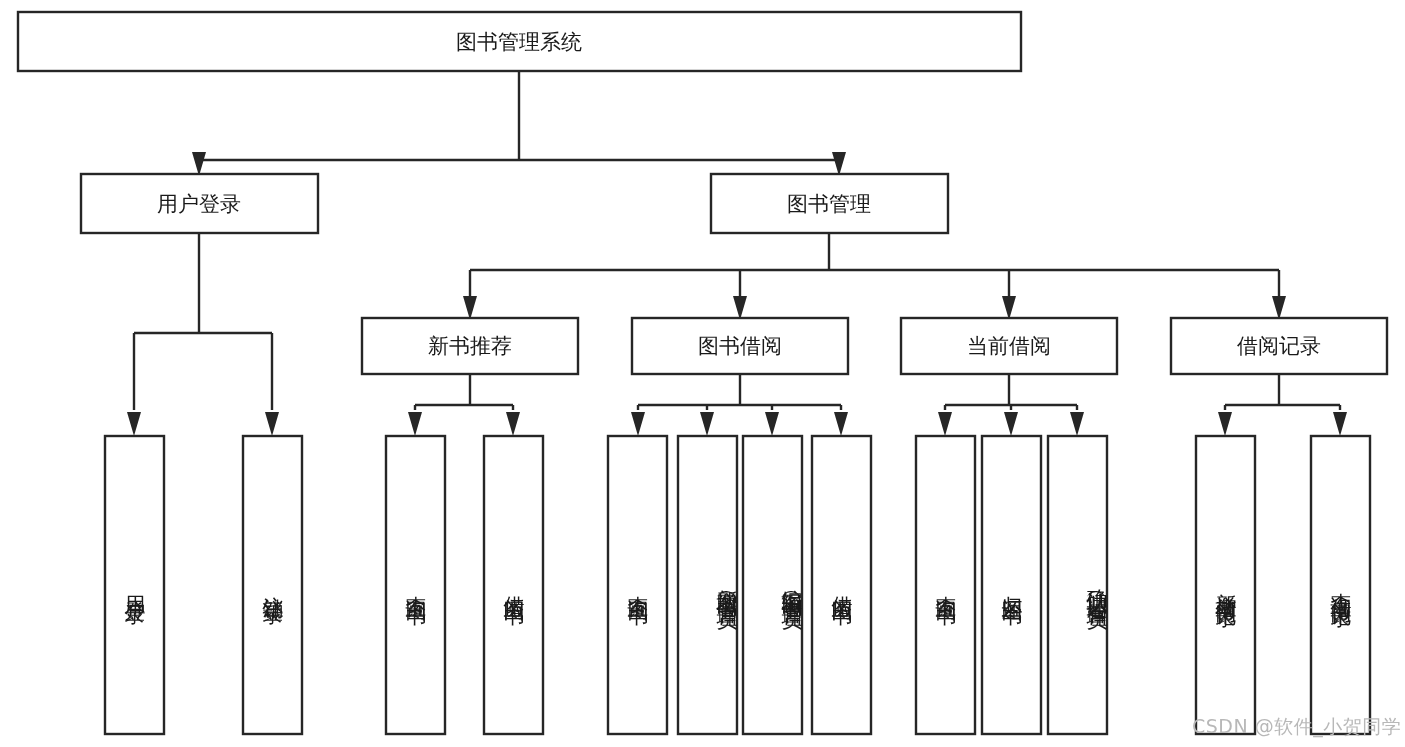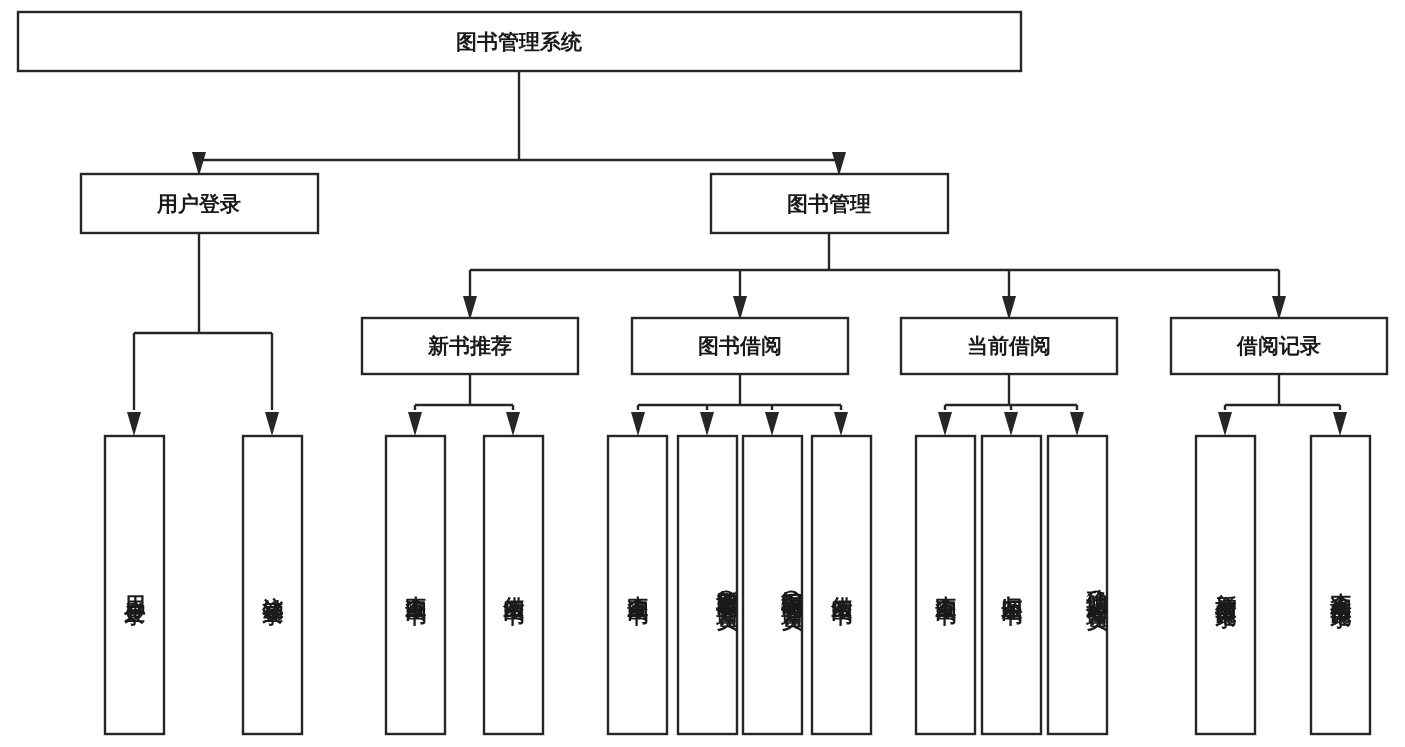--- a/index.html
+++ b/index.html
@@ -12,21 +12,20 @@
     width: 1405px;
     height: 747px;
     font-family: "DejaVu Sans", "Liberation Sans", sans-serif;
     overflow: hidden;
   }
   #diagram-root {
     position: relative;
     width: 1381px;
     height: 747px;
     background: #ffffff;
-    font-weight: bold;
   }
   svg#diagram-svg {
     position: absolute;
     top: 0;
     left: 0;
     width: 1405px;
     height: 747px;
     display: block;
   }
   .node-box {
@@ -253,14 +252,15 @@
   <div class="vlabel" style="left:743px; top:440px; width:59px; height:290px; display:flex; align-items:flex-start; justify-content:center;">编辑图书（管理员）</div>
   <div class="vlabel" style="left:812px; top:436px; width:59px; height:298px; display:flex; align-items:center; justify-content:center;">借阅图书</div>
 
   <div class="vlabel" style="left:916px; top:436px; width:59px; height:298px; display:flex; align-items:center; justify-content:center;">查询图书</div>
   <div class="vlabel" style="left:982px; top:436px; width:59px; height:298px; display:flex; align-items:center; justify-content:center;">归还图书</div>
   <div class="vlabel" style="left:1048px; top:440px; width:59px; height:290px; display:flex; align-items:flex-start; justify-content:center;">确认归还（管理员）</div>
 
   <div class="vlabel" style="left:1196px; top:436px; width:59px; height:298px; display:flex; align-items:center; justify-content:center;">新增借阅记录</div>
   <div class="vlabel" style="left:1311px; top:436px; width:59px; height:298px; display:flex; align-items:center; justify-content:center;">查询借阅记录</div>
 
+  <div class="watermark" style="left:1192px; top:714px;">CSDN @软件_小贺同学</div>
 
 </div>
 
 </body></html>

